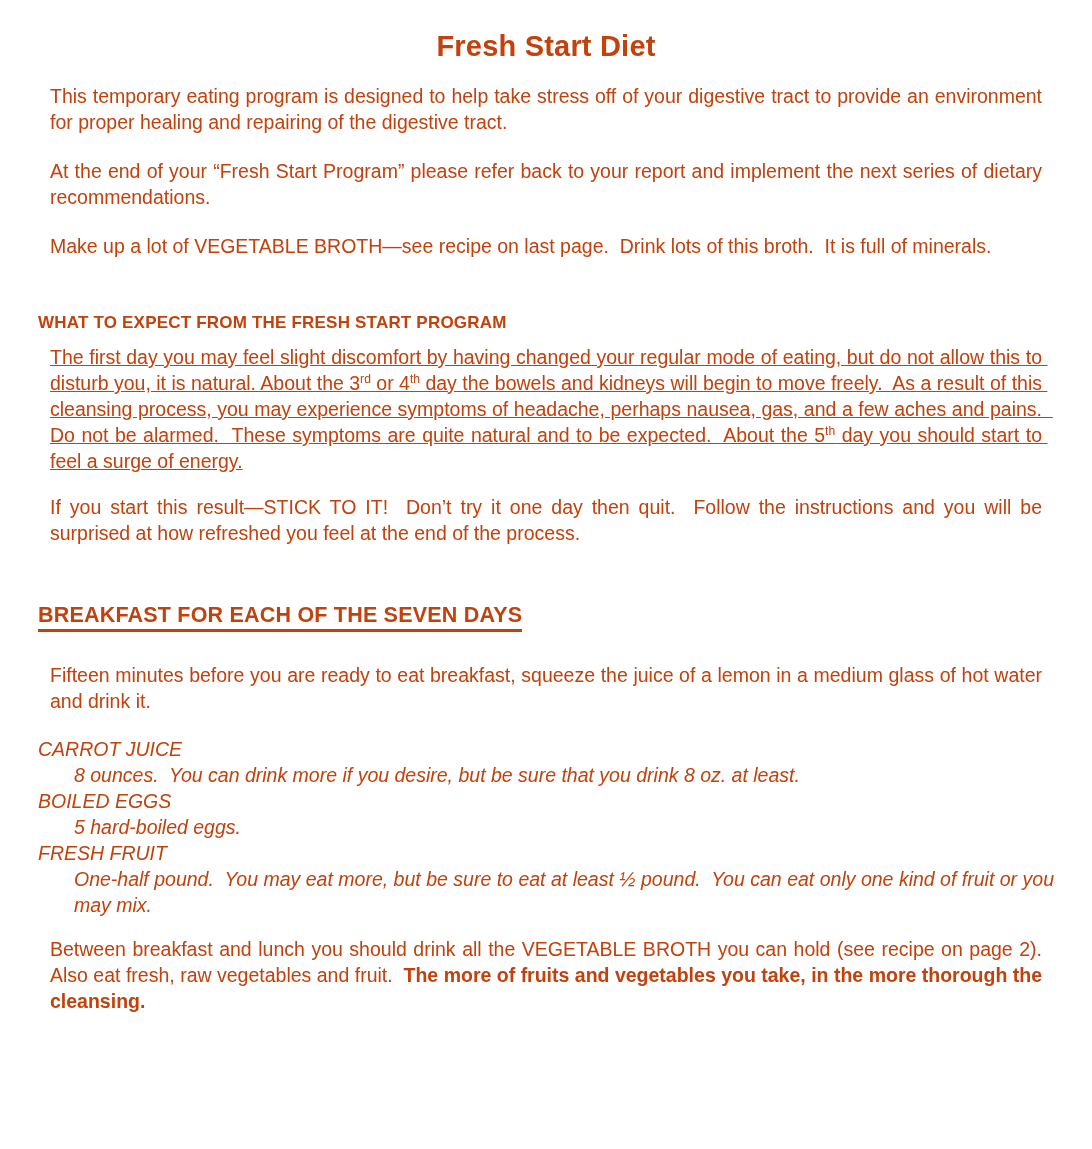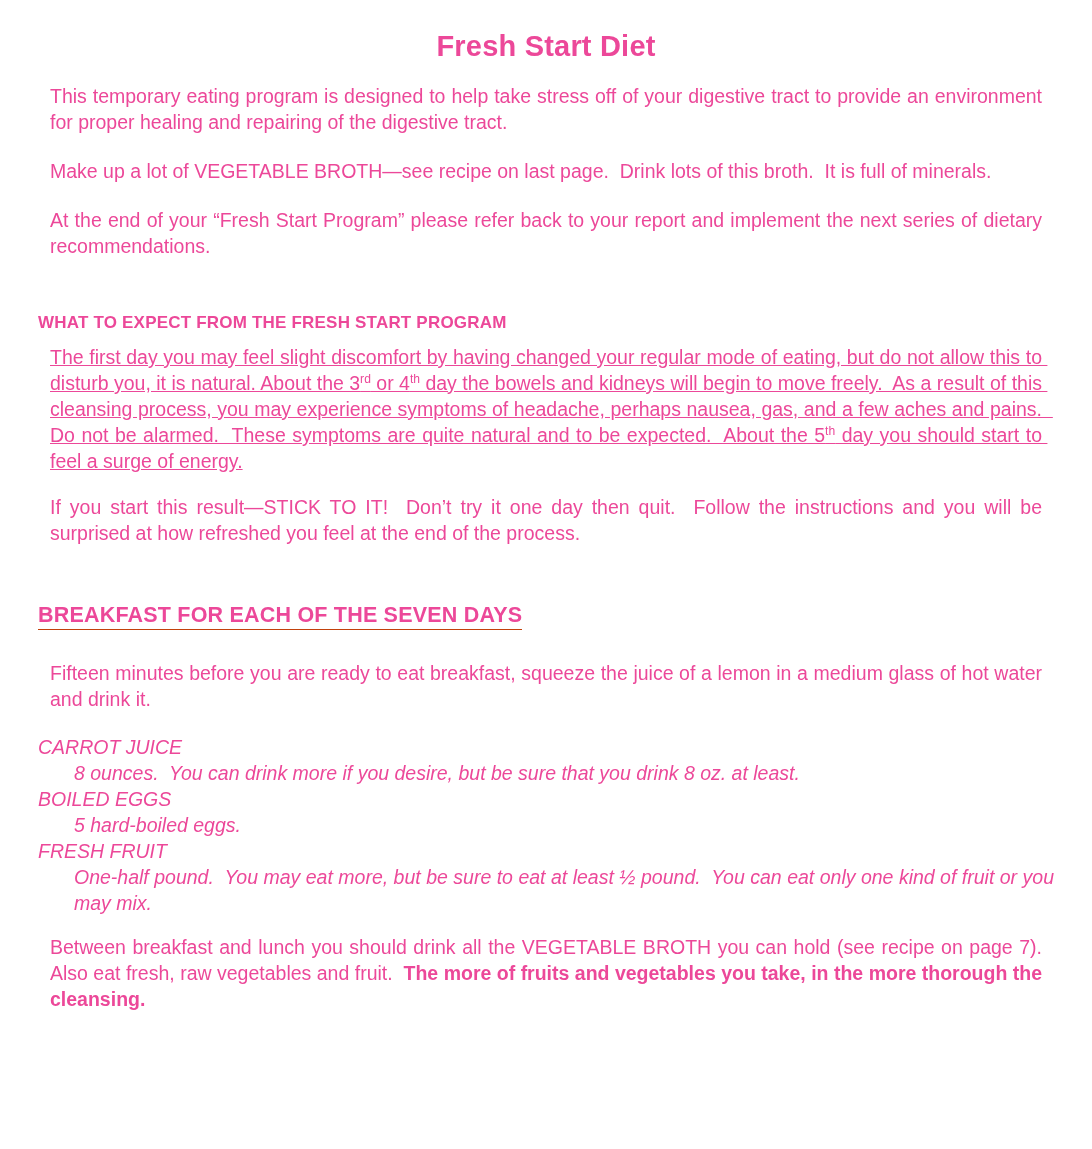--- a/index.html
+++ b/index.html
@@ -6,21 +6,21 @@
     margin: 0;
     padding: 0;
     background: #ffffff;
   }
   .page {
     width: 1092px;
     height: 1149px;
     box-sizing: border-box;
     padding: 30px 38px 20px 38px;
     background: #ffffff;
-    color: #ec4899;
+    color: #c2410c;
     font-family: "Liberation Sans", sans-serif;
     font-size: 19.5px;
     line-height: 26px;
     overflow: hidden;
   }
   .doc-title {
     margin: 0;
     font-size: 29px;
     line-height: 33px;
     font-weight: bold;
@@ -58,21 +58,21 @@
   .p-stick    { margin-top: 20px !important; }
   .h3-breakfast {
     margin: 56px 0 0 0;
     font-size: 21.5px;
     line-height: 26px;
     font-weight: bold;
     letter-spacing: 0.2px;
   }
   .h3-breakfast .underlined {
     display: inline-block;
-    border-bottom: 1px solid #c2410c;
+    border-bottom: 3px solid #c2410c;
     padding-bottom: 1px;
   }
   .p-fifteen { margin-top: 30px !important; }
   .menu-list { margin-top: 22px; font-style: italic; }
   .menu-item-name {
     white-space: pre-wrap;
   }
   .menu-item-detail {
     margin-left: 36px;
     text-align: justify;
@@ -89,23 +89,23 @@
 </head>
 <body>
 
 <div class="page">
 
   <h1 class="doc-title">Fresh Start Diet</h1>
 
 
   <p class="body-par mt-p1">This temporary eating program is designed to help take stress off of your digestive tract to provide an environment for proper healing and repairing of the digestive tract.</p>
 
+  <p class="body-par mt-std">At the end of your “Fresh Start Program” please refer back to your report and implement the next series of dietary recommendations.</p>
+
   <p class="body-par mt-std">Make up a lot of VEGETABLE BROTH—see recipe on last page.  Drink lots of this broth.  It is full of minerals.</p>
-
-  <p class="body-par mt-std">At the end of your “Fresh Start Program” please refer back to your report and implement the next series of dietary recommendations.</p>
 
   <h2 class="h2-expect">WHAT TO EXPECT FROM THE FRESH START PROGRAM</h2>
 
   <p class="body-par p-after-h2"><span>The first day you may feel slight discomfort by having changed your regular mode of eating, but do not allow this to disturb you, it is natural. About the 3</span><sup>rd</sup><span> or 4</span><sup>th</sup><span> day the bowels and kidneys will begin to move freely.  As a result of this cleansing process, you may experience symptoms of headache, perhaps nausea, gas, and a few aches and pains.  Do not be alarmed.  These symptoms are quite natural and to be expected.  About the 5</span><sup>th</sup><span> day you should start to feel a surge of energy.</span></p>
 
   <p class="body-par p-stick">If you start this result—STICK TO IT!  Don’t try it one day then quit.  Follow the instructions and you will be surprised at how refreshed you feel at the end of the process.</p>
 
   <h3 class="h3-breakfast"><span class="underlined">BREAKFAST FOR EACH OF THE SEVEN DAYS</span></h3>
 
   <p class="body-par p-fifteen">Fifteen minutes before you are ready to eat breakfast, squeeze the juice of a lemon in a medium glass of hot water and drink it.</p>
@@ -122,15 +122,15 @@
       <div class="menu-item-detail">5 hard-boiled eggs.</div>
     </div>
 
     <div class="menu-item">
       <div class="menu-item-name">FRESH FRUIT</div>
       <div class="menu-item-detail">One-half pound.  You may eat more, but be sure to eat at least ½ pound.  You can eat only one kind of fruit or you may mix.</div>
     </div>
 
   </div>
 
-  <p class="body-par p-closing"><span>Between breakfast and lunch you should drink all the VEGETABLE BROTH you can hold (see recipe on page 7).  Also eat fresh, raw vegetables and fruit.  </span><b>The more of fruits and vegetables you take, in the more thorough the cleansing.</b></p>
+  <p class="body-par p-closing"><span>Between breakfast and lunch you should drink all the VEGETABLE BROTH you can hold (see recipe on page 2).  Also eat fresh, raw vegetables and fruit.  </span><b>The more of fruits and vegetables you take, in the more thorough the cleansing.</b></p>
 
 </div>
 
 </body></html>

